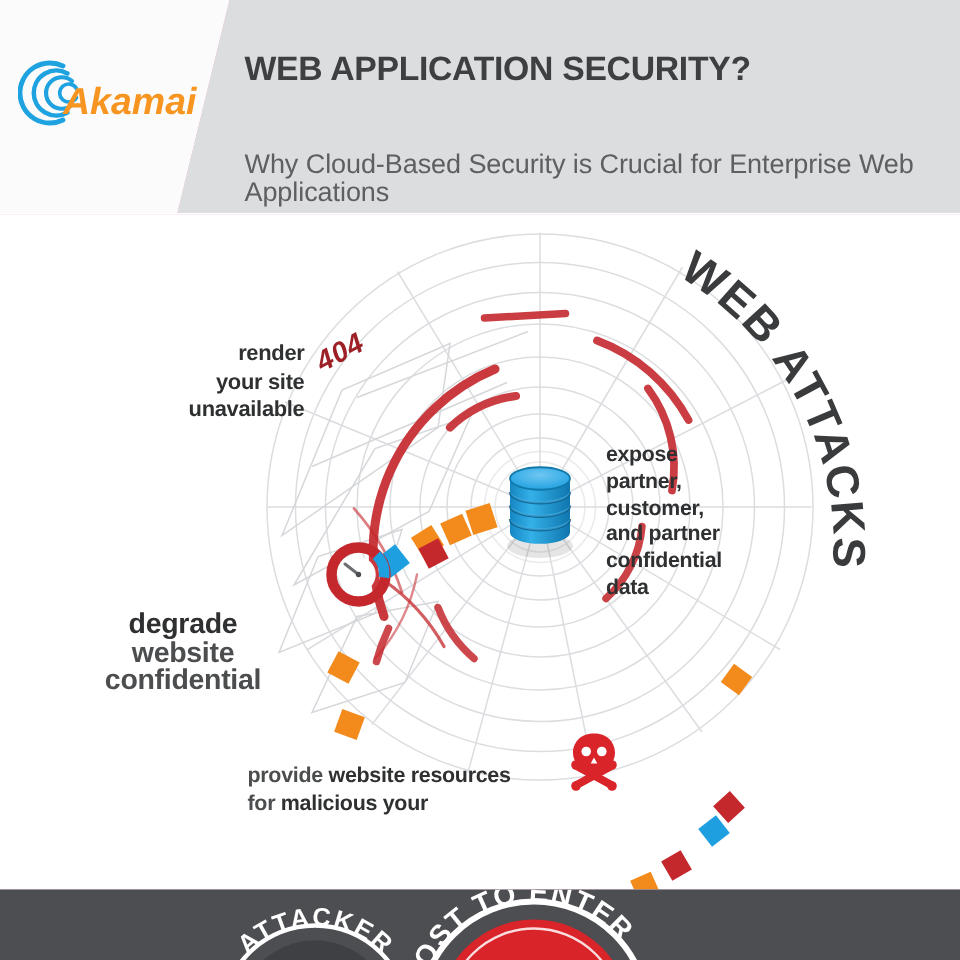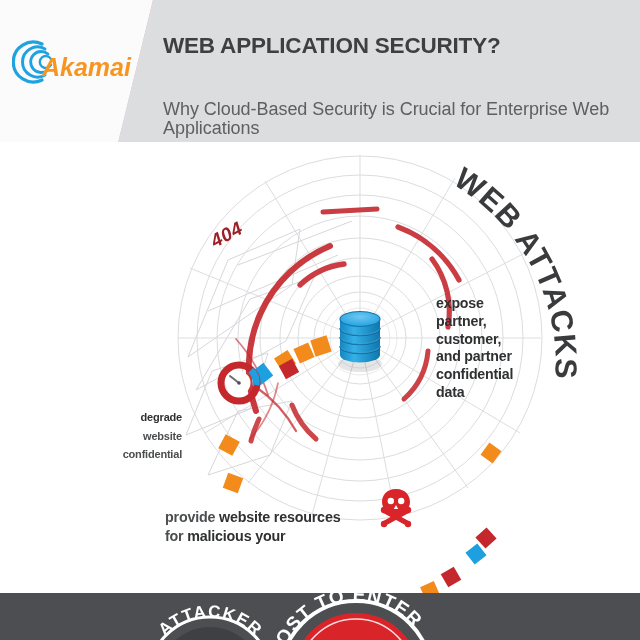--- a/index.html
+++ b/index.html
@@ -35,23 +35,23 @@
   #radial{position:absolute;left:0;top:0;}
 
   
   .lbl{position:absolute;color:#2f3031;}
   .lbl .b{font-weight:bold;}
   .lbl .n{font-weight:bold;color:#4b4d4f;}
 
   #lbl-render{left:103px;top:84px;width:100px;text-align:right;
               font-size:14.6px;font-weight:bold;line-height:18.5px;letter-spacing:-0.2px;}
   #lbl-expose{left:404px;top:152px;width:130px;text-align:left;
-              font-size:14.2px;font-weight:bold;line-height:17.8px;letter-spacing:-0.2px;margin-left:32px;}
-  #lbl-degrade{left:62px;top:265px;width:120px;text-align:right;
-               font-size:11px;line-height:18.5px;letter-spacing:-0.2px;}
+              font-size:14.2px;font-weight:bold;line-height:17.8px;letter-spacing:-0.2px;}
+  #lbl-degrade{left:62px;top:265px;width:120px;text-align:center;
+               font-size:19px;line-height:18.5px;letter-spacing:-0.2px;}
   #lbl-provide{left:165px;top:365px;width:215px;text-align:left;
                font-size:14.3px;line-height:19px;letter-spacing:-0.2px;}
 
   
   #footer{position:absolute;left:0;top:593px;width:640px;height:47px;background:#4d4e51;overflow:hidden;}
   #footer svg{position:absolute;left:0;top:0;}
 </style>
 </head>
 <body>
 
@@ -210,20 +210,25 @@
       </g>
 
       <defs>
         <path id="attackPath" d="M 441 35 A 208 208 0 0 1 540 300" fill="none"></path>
       </defs>
       <text font-family="Liberation Sans, sans-serif" font-size="30.5" font-weight="bold" fill="#3a3b3d" letter-spacing="1.2">
         <textPath href="#attackPath" startOffset="4%" id="attackTextPath">WEB ATTACKS</textPath>
       </text>
     </svg>
 
+    <div class="lbl" id="lbl-render">
+      <span>render</span><br>
+      <span>your site</span><br>
+      <span>unavailable</span>
+    </div>
 
     <div class="lbl" id="lbl-expose">
       <span>expose</span><br>
       <span>partner,</span><br>
       <span>customer,</span><br>
       <span>and partner</span><br>
       <span>confidential</span><br>
       <span>data</span>
     </div>
 

